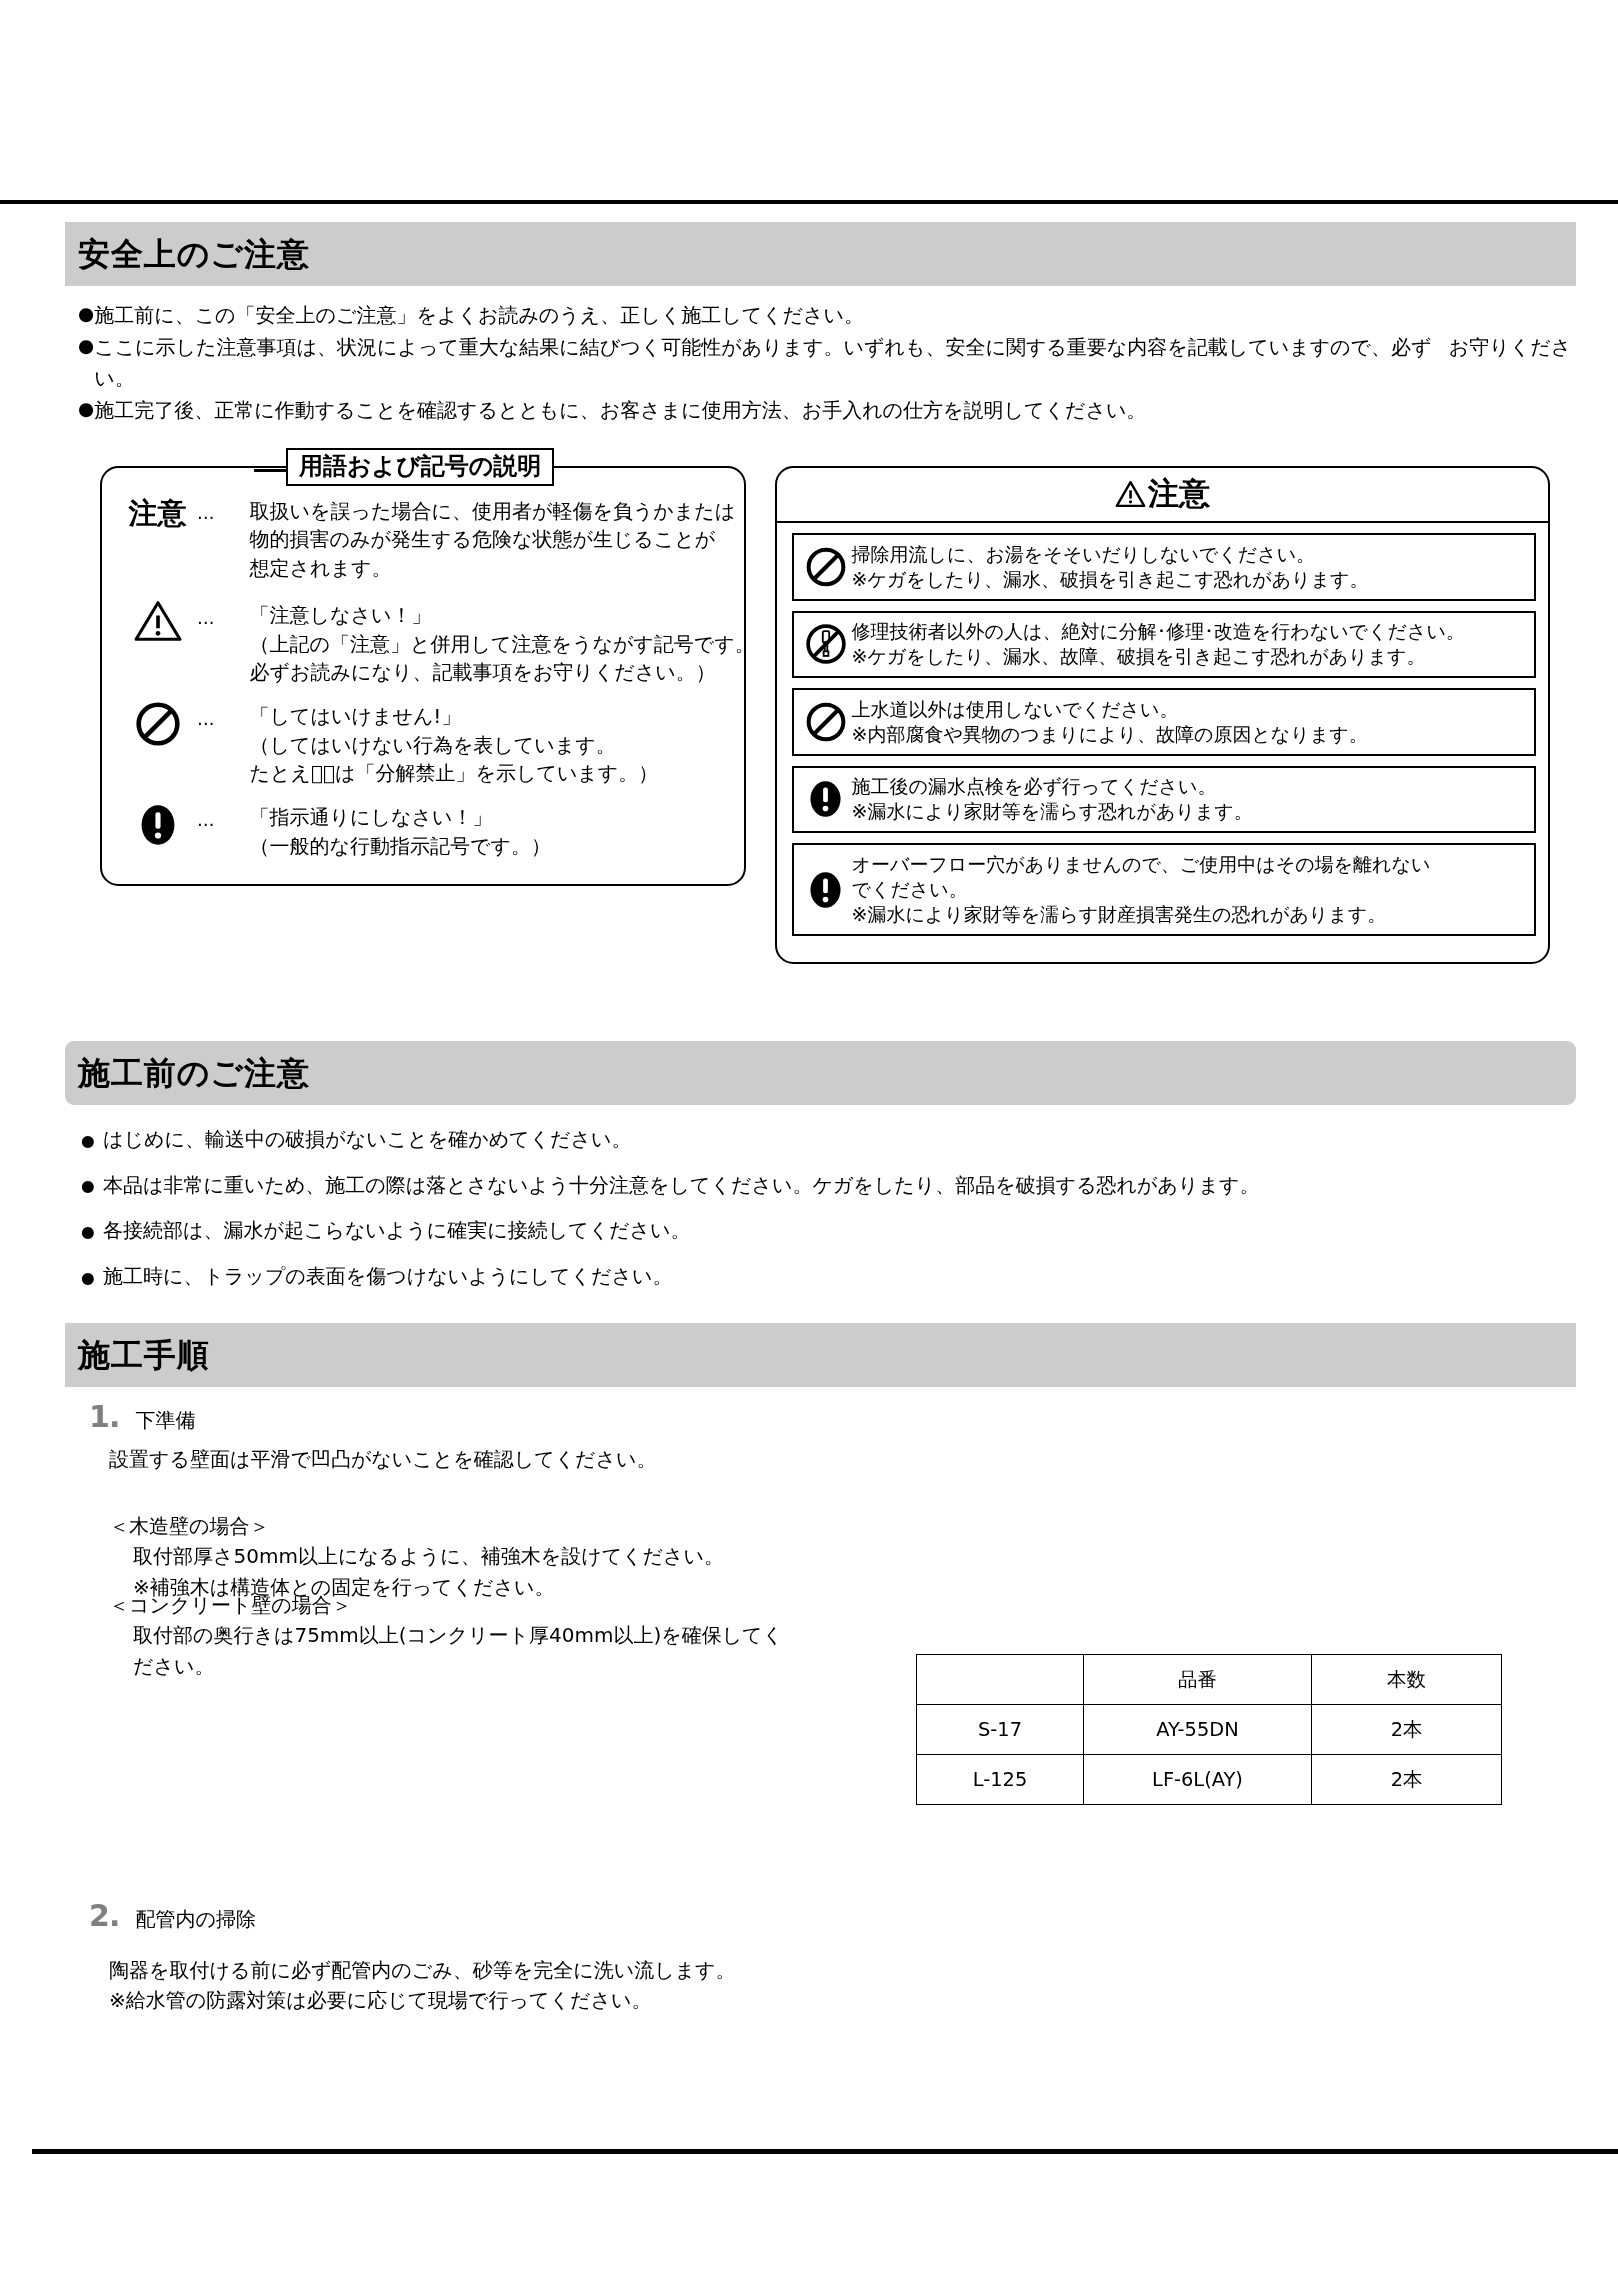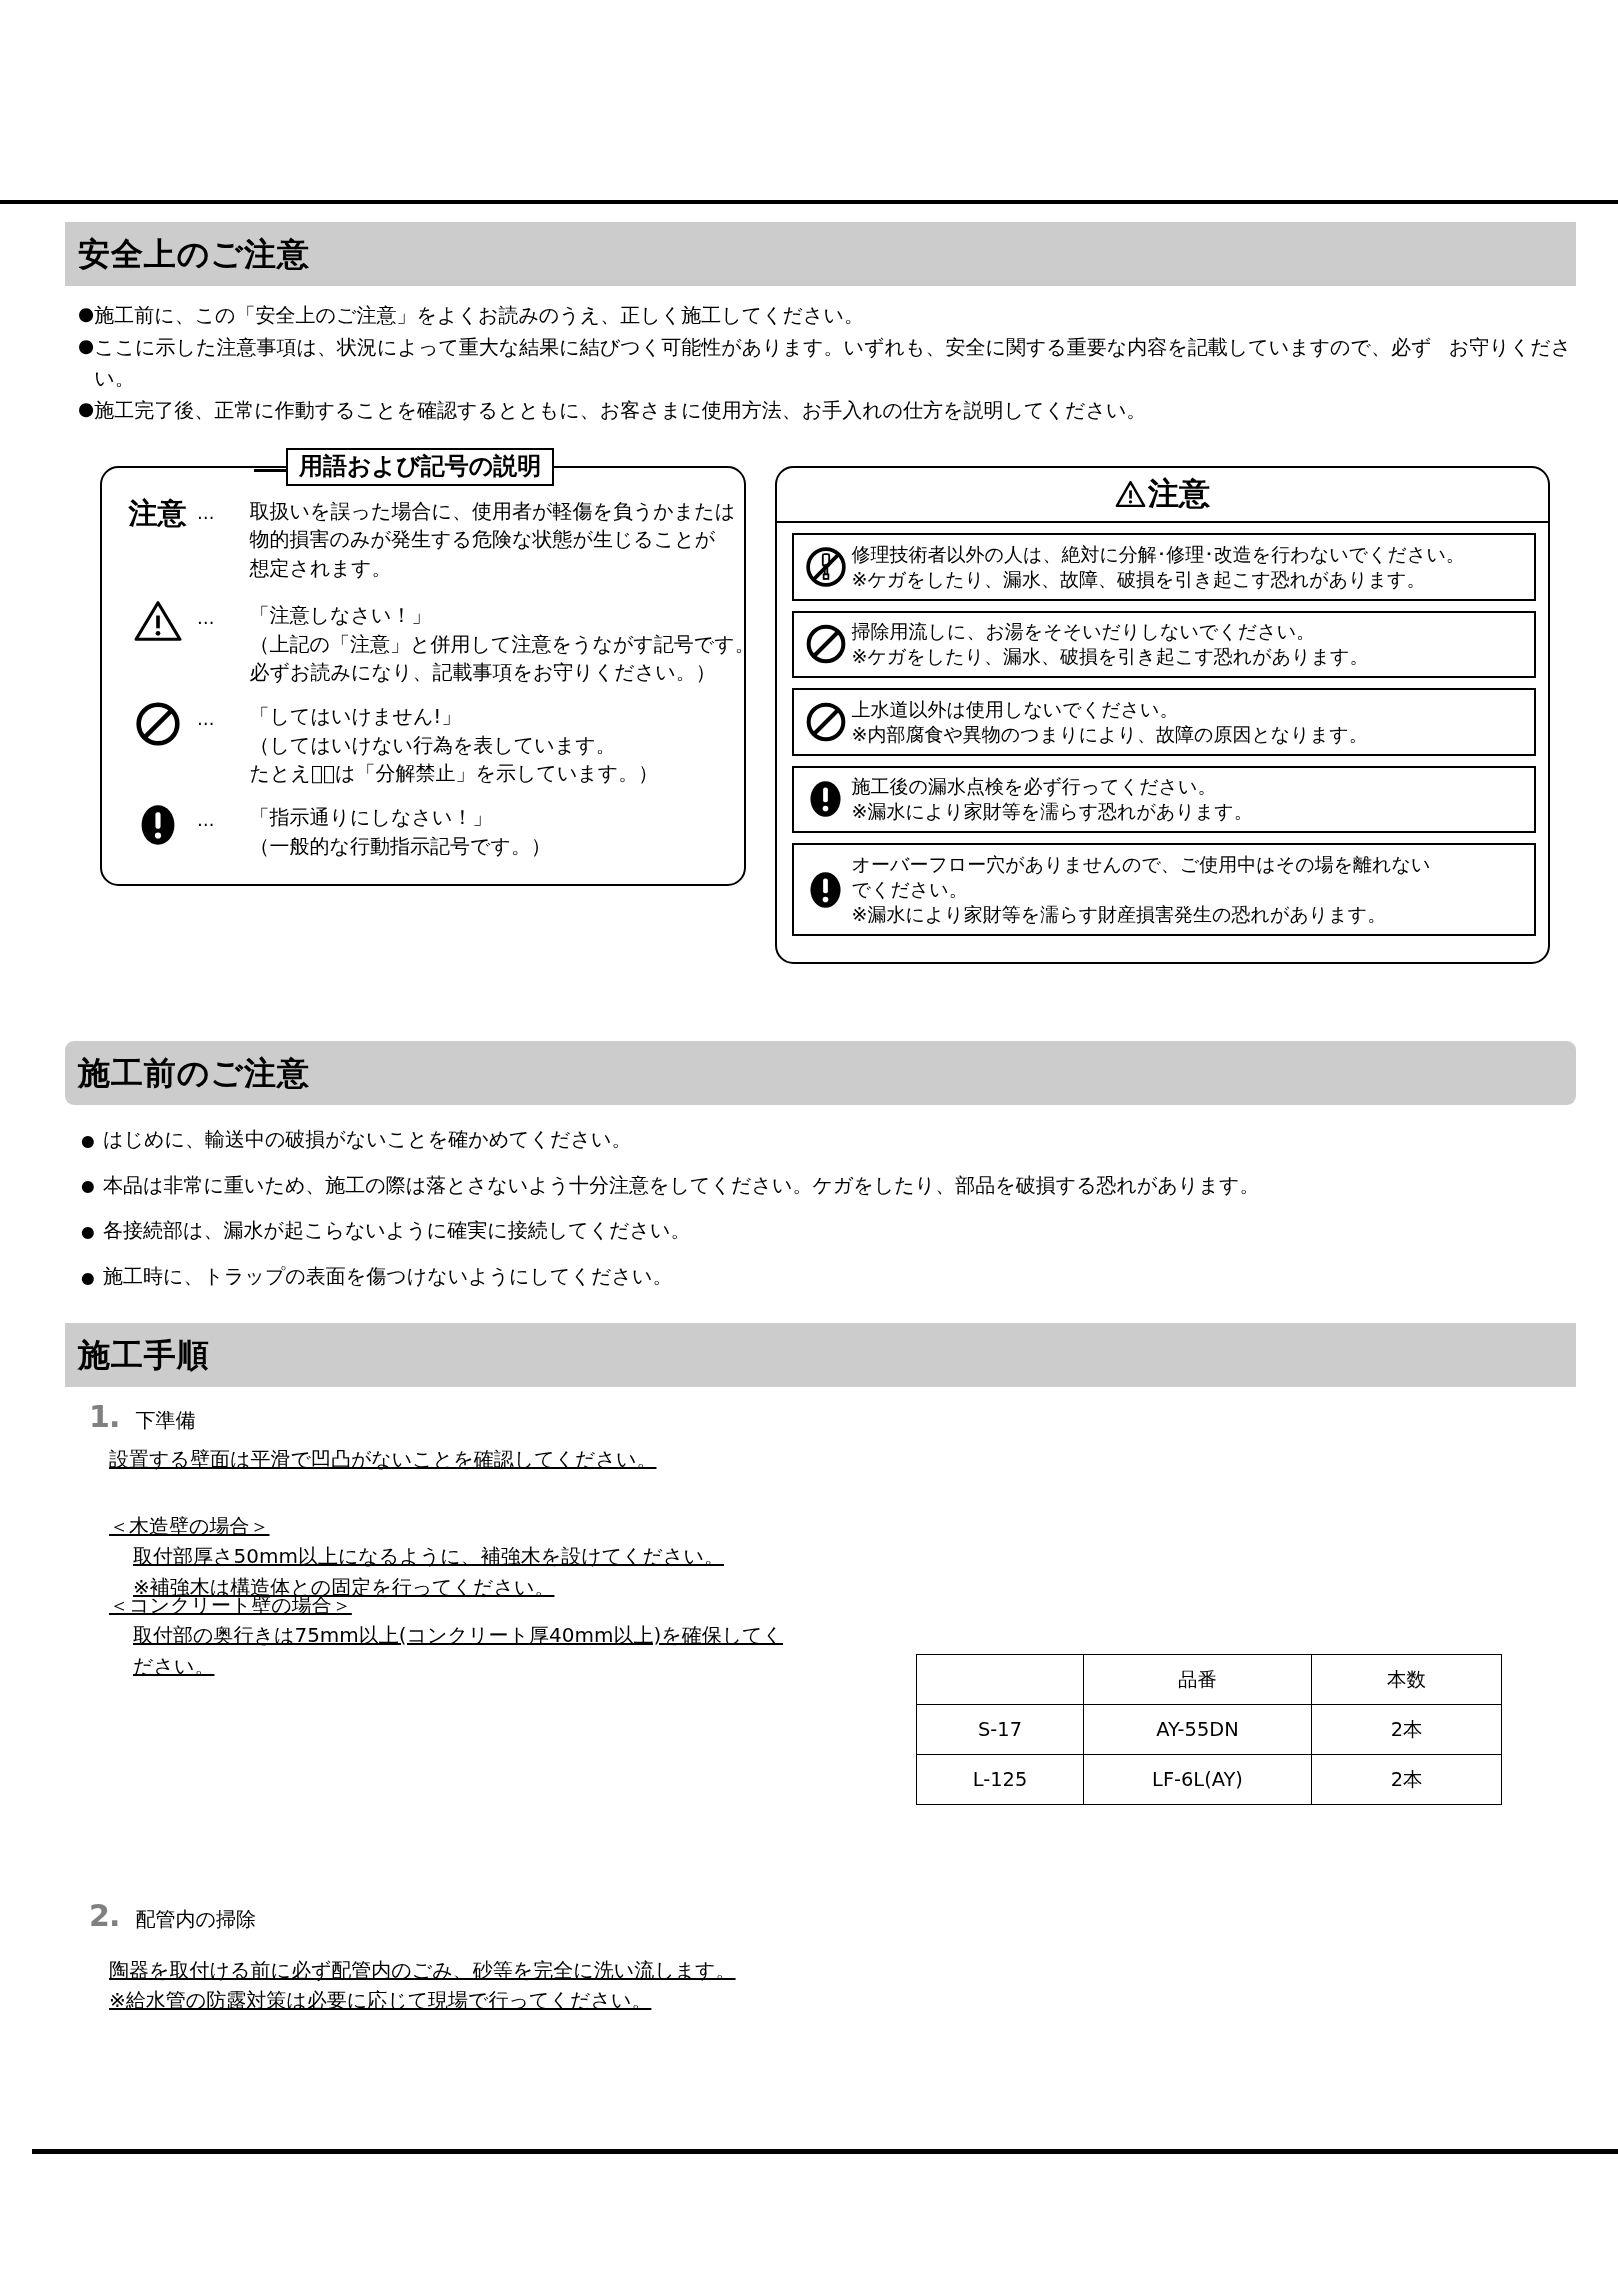--- a/index.html
+++ b/index.html
@@ -243,21 +243,21 @@
     font-size: 20px;
     font-weight: normal;
     line-height: 1;
     margin-left: 16px;
   }
   .step-body {
     position: absolute;
     font-size: 20px;
     line-height: 1.52;
   }
-  .step-body .ln { display: block; white-space: nowrap; text-decoration: underline; }
+  .step-body .ln { display: block; white-space: nowrap; }
   .indent1 { padding-left: 24px; }
 
   
   .parts-table {
     position: absolute;
     left: 916px;
     top: 1654px;
     border-collapse: collapse;
     font-size: 19.4px;
   }
@@ -387,46 +387,46 @@
         </svg>
       </span>
       <span>注意</span>
     </span>
   </div>
 
   <div class="caution-list">
 
     <div class="caution-item">
       <div class="caution-icon">
+        <svg width="42" height="42" viewBox="0 0 46 46">
+          <circle cx="23" cy="23" r="19" fill="#ffffff" stroke="#000000" stroke-width="4.4"></circle>
+          <line x1="9.6" y1="36.4" x2="36.4" y2="9.6" stroke="#000000" stroke-width="4.4"></line>
+        </svg>
+      </div>
+      <div class="caution-text">
+        <span class="ln">掃除用流しに、お湯をそそいだりしないでください。</span>
+        <span class="ln">※ケガをしたり、漏水、破損を引き起こす恐れがあります。</span>
+      </div>
+    </div>
+
+    <div class="caution-item">
+      <div class="caution-icon">
         <svg width="44" height="44" viewBox="0 0 48 48">
           <circle cx="24" cy="24" r="19.5" fill="#ffffff" stroke="#000000" stroke-width="4"></circle>
           <g stroke="#000000" stroke-width="2" fill="#ffffff">
             <rect x="20.5" y="10" width="7" height="13" rx="1.6"></rect>
             <rect x="22.6" y="22" width="2.8" height="11"></rect>
             <rect x="21.4" y="32" width="5.2" height="5"></rect>
           </g>
           <line x1="10" y1="38" x2="38" y2="10" stroke="#000000" stroke-width="4"></line>
         </svg>
       </div>
       <div class="caution-text">
         <span class="ln">修理技術者以外の人は、絶対に分解･修理･改造を行わないでください。</span>
         <span class="ln">※ケガをしたり、漏水、故障、破損を引き起こす恐れがあります。</span>
-      </div>
-    </div>
-
-    <div class="caution-item">
-      <div class="caution-icon">
-        <svg width="42" height="42" viewBox="0 0 46 46">
-          <circle cx="23" cy="23" r="19" fill="#ffffff" stroke="#000000" stroke-width="4.4"></circle>
-          <line x1="9.6" y1="36.4" x2="36.4" y2="9.6" stroke="#000000" stroke-width="4.4"></line>
-        </svg>
-      </div>
-      <div class="caution-text">
-        <span class="ln">掃除用流しに、お湯をそそいだりしないでください。</span>
-        <span class="ln">※ケガをしたり、漏水、破損を引き起こす恐れがあります。</span>
       </div>
     </div>
 
     <div class="caution-item">
       <div class="caution-icon">
         <svg width="42" height="42" viewBox="0 0 46 46">
           <circle cx="23" cy="23" r="19" fill="#ffffff" stroke="#000000" stroke-width="4.4"></circle>
           <line x1="9.6" y1="36.4" x2="36.4" y2="9.6" stroke="#000000" stroke-width="4.4"></line>
         </svg>
       </div>

